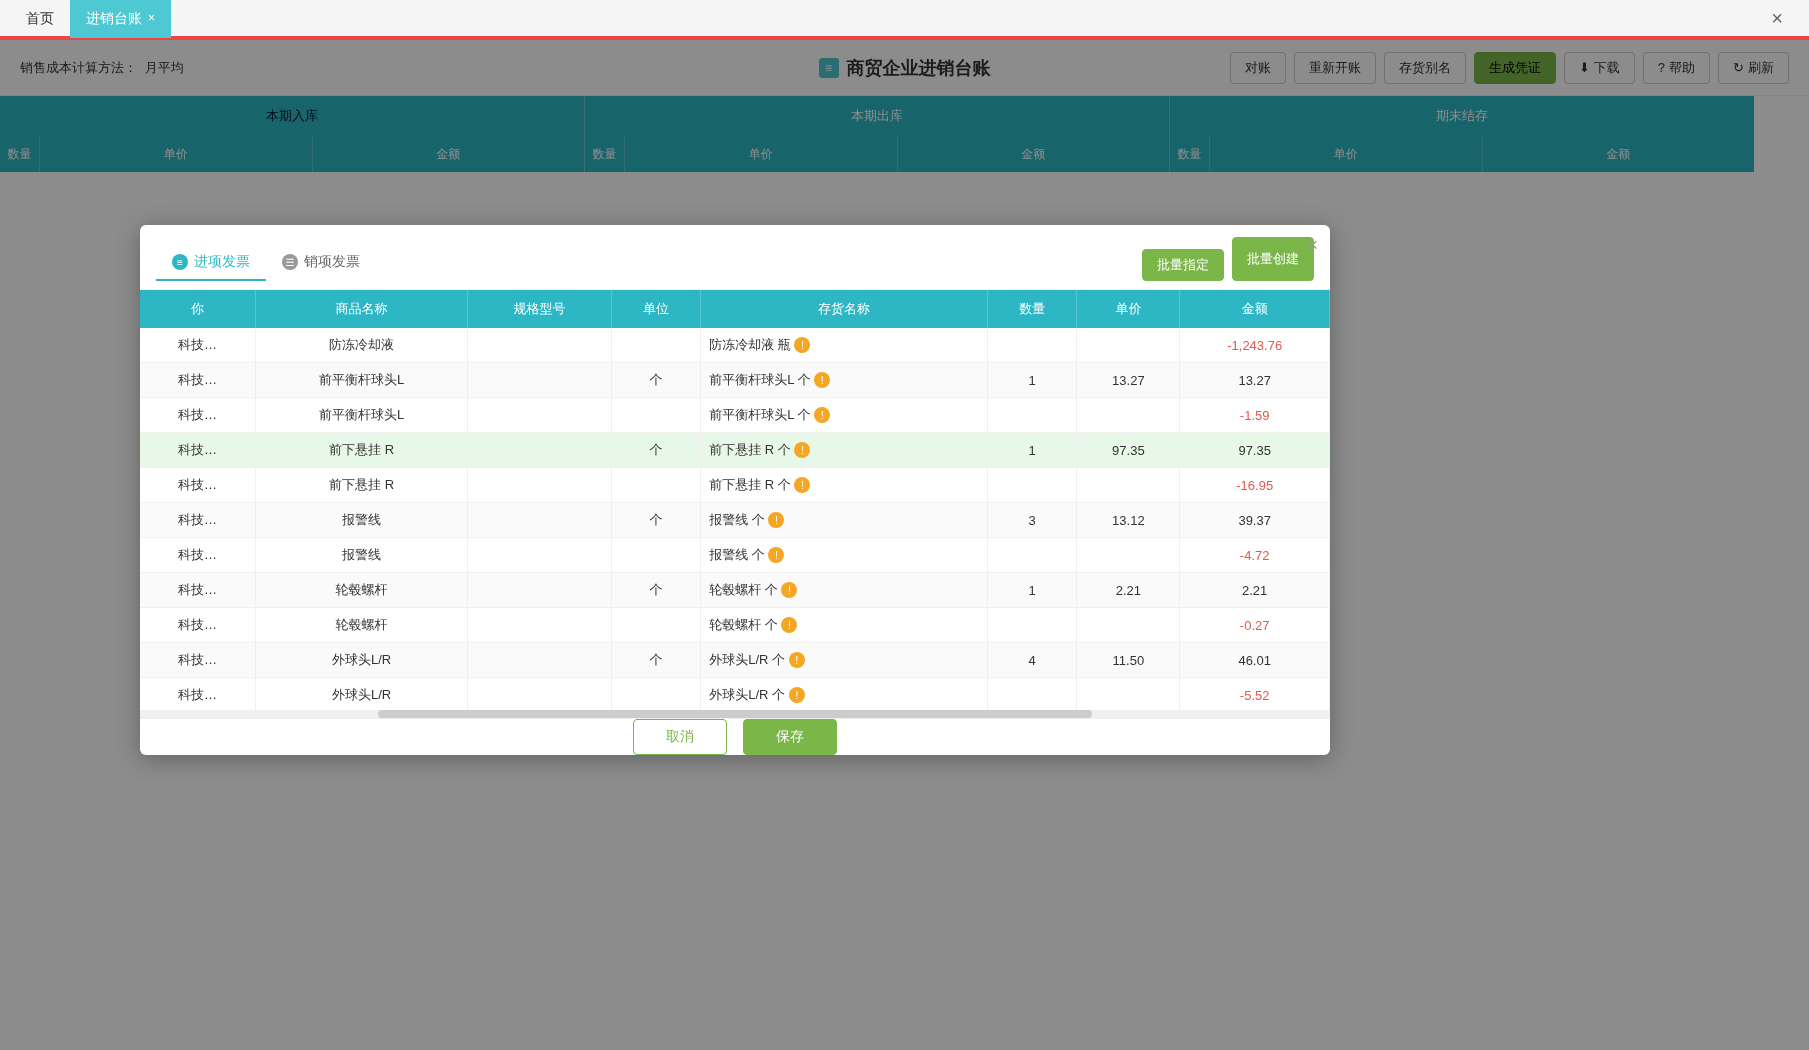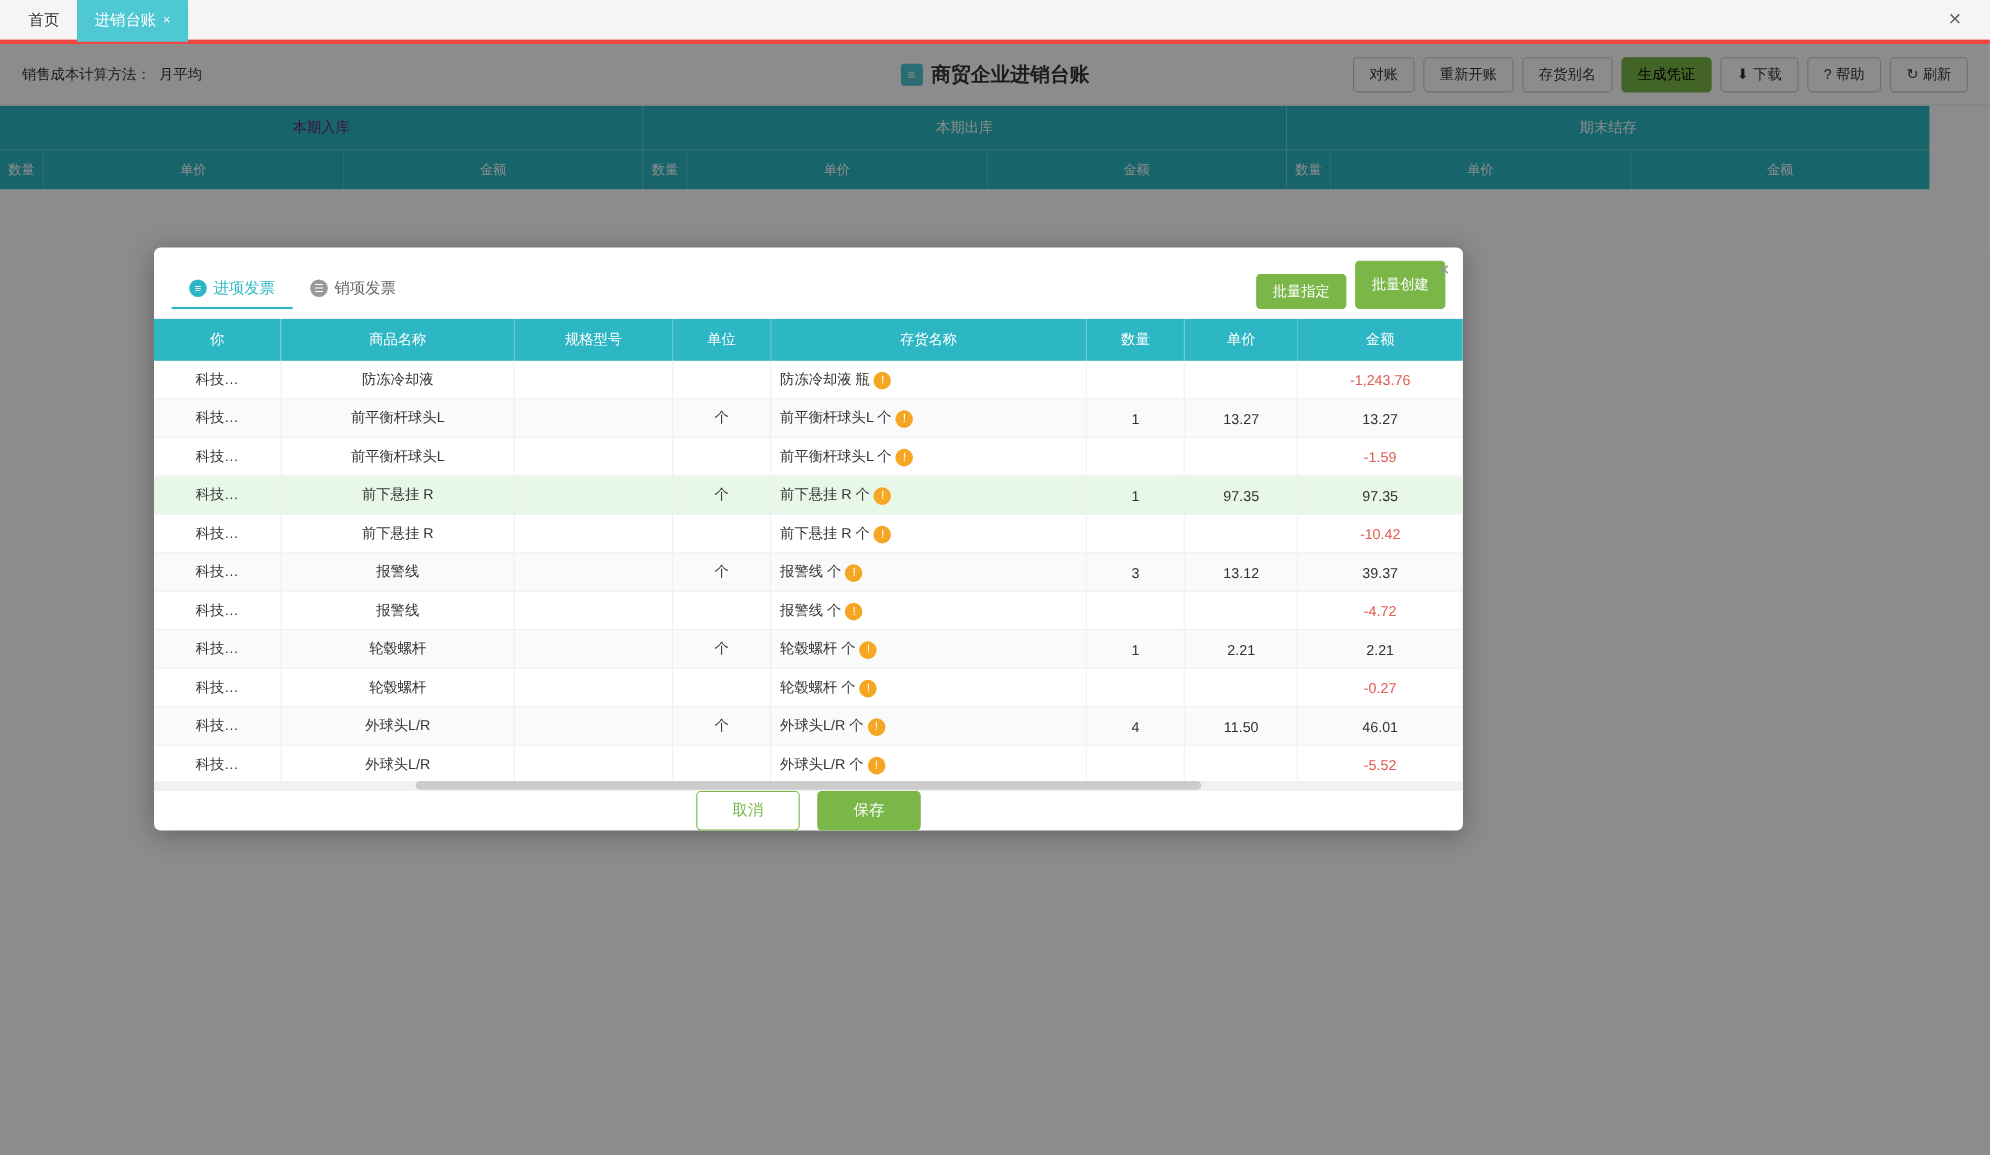--- a/index.html
+++ b/index.html
@@ -103,21 +103,21 @@
         <span>帮助</span>
       </button>
       <button class="btn btn-outline btn-icon">
         <span>↻</span>
         <span>刷新</span>
       </button>
     </div>
   </div>
 
   <div style="background:#2db7c4; display:flex; height:40px; width:calc(100% - 55px);">
-    <div style="flex:1; display:flex; align-items:center; justify-content:center; color:#701a75; border-right:1px solid rgba(255,255,255,0.3);">本期入库</div>
+    <div style="flex:1; display:flex; align-items:center; justify-content:center; color:#0f172a; border-right:1px solid rgba(255,255,255,0.3);">本期入库</div>
     <div style="flex:1; display:flex; align-items:center; justify-content:center; color:#fff; border-right:1px solid rgba(255,255,255,0.3);">本期出库</div>
     <div style="flex:1; display:flex; align-items:center; justify-content:center; color:#fff;">期末结存</div>
   </div>
   <div style="background:#2db7c4; display:flex; height:36px; width:calc(100% - 55px);">
     <div style="flex:0 0 40px; color:#fff; display:flex; align-items:center; justify-content:center; border-right:1px solid rgba(255,255,255,0.2); font-size:12px;">数量</div>
     <div style="flex:1; color:#fff; display:flex; align-items:center; justify-content:center; border-right:1px solid rgba(255,255,255,0.2); font-size:12px;">单价</div>
     <div style="flex:1; color:#fff; display:flex; align-items:center; justify-content:center; border-right:1px solid rgba(255,255,255,0.3); font-size:12px;">金额</div>
     <div style="flex:0 0 40px; color:#fff; display:flex; align-items:center; justify-content:center; border-right:1px solid rgba(255,255,255,0.2); font-size:12px;">数量</div>
     <div style="flex:1; color:#fff; display:flex; align-items:center; justify-content:center; border-right:1px solid rgba(255,255,255,0.2); font-size:12px;">单价</div>
     <div style="flex:1; color:#fff; display:flex; align-items:center; justify-content:center; border-right:1px solid rgba(255,255,255,0.3); font-size:12px;">金额</div>
@@ -218,21 +218,21 @@
       <td>科技…</td>
       <td>前下悬挂 R</td>
       <td></td>
       <td></td>
       <td style="text-align:left; padding-left:8px;">
         前下悬挂 R 个
         <span class="warning-icon">!</span>
       </td>
       <td></td>
       <td></td>
-      <td class="negative">-10.42</td>
+      <td class="negative">-16.95</td>
     </tr>
             <tr>
       <td>科技…</td>
       <td>报警线</td>
       <td></td>
       <td>个</td>
       <td style="text-align:left; padding-left:8px;">
         报警线 个
         <span class="warning-icon">!</span>
       </td>

